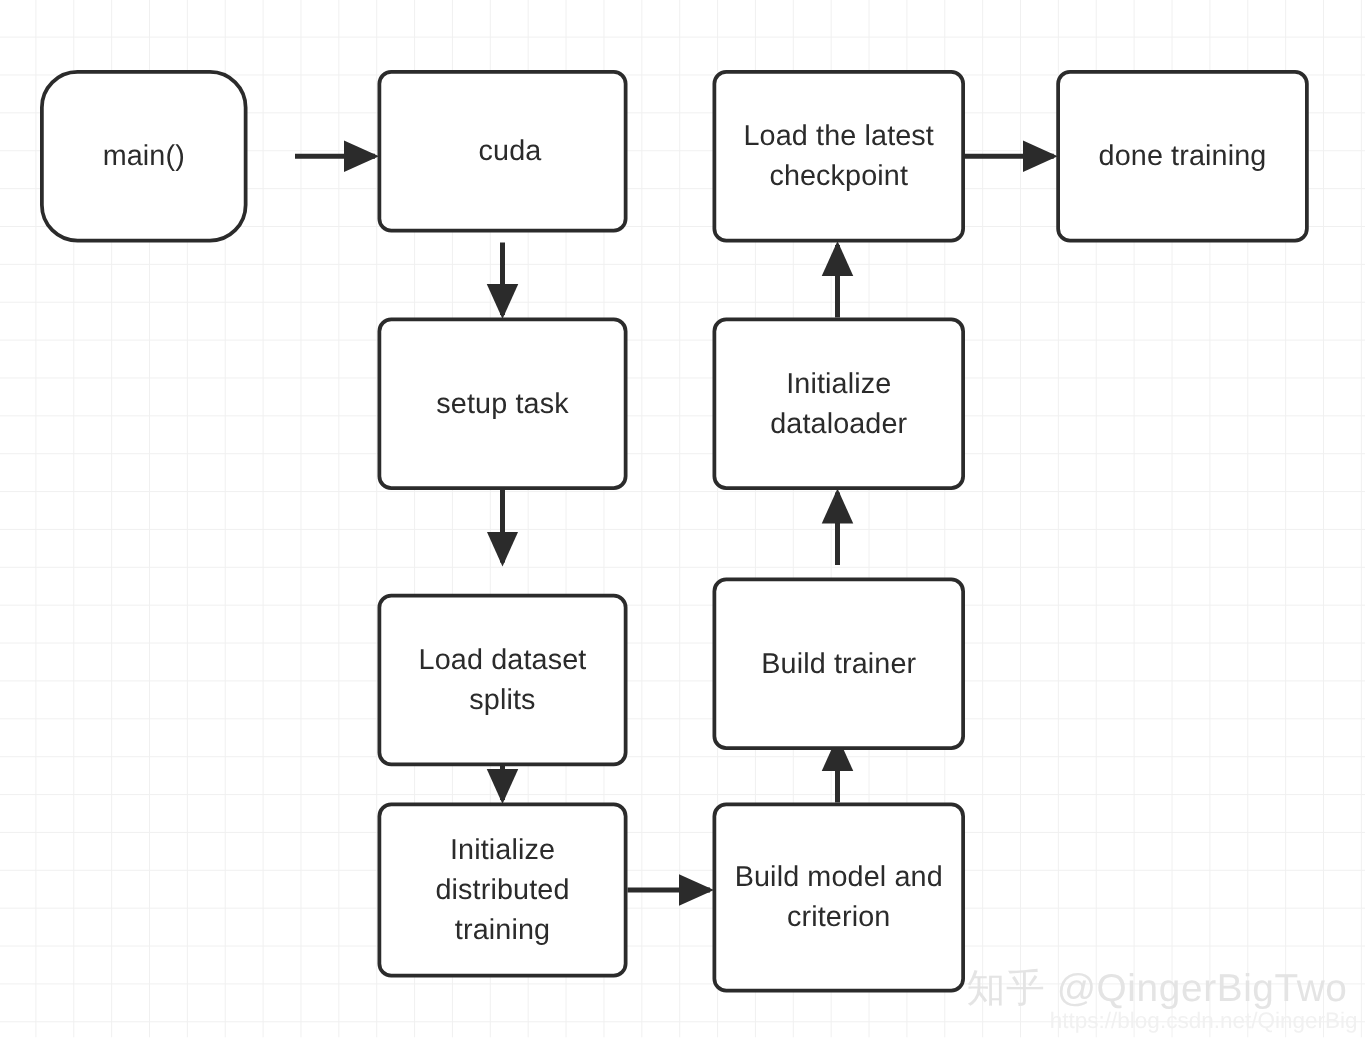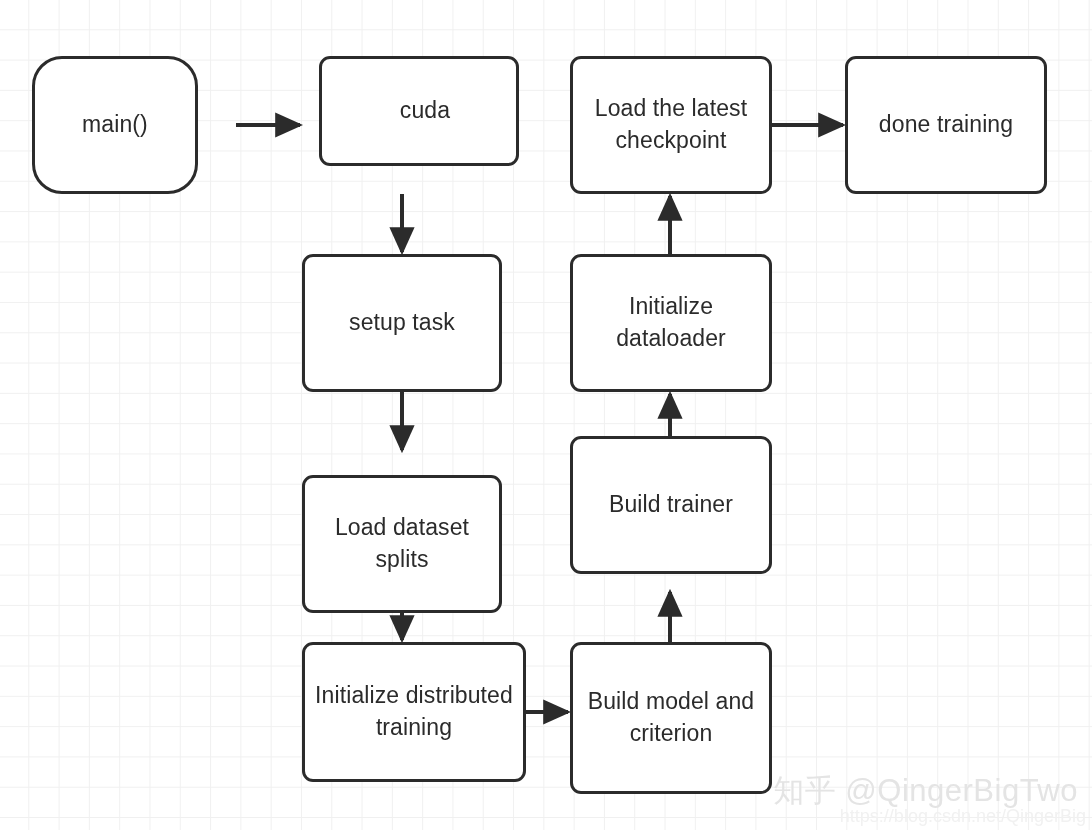--- a/index.html
+++ b/index.html
@@ -97,21 +97,21 @@
 
     <line x1="670" y1="254" x2="670" y2="196" stroke="#2b2b2b" stroke-width="4" marker-end="url(#arrowhead)"></line>
 
     <line x1="772" y1="125" x2="843" y2="125" stroke="#2b2b2b" stroke-width="4" marker-end="url(#arrowhead)"></line>
   </svg>
 
   <div class="node" style="left:32px; top:56px; width:166px; height:138px;border-radius:30px;">
     <span>main()</span>
   </div>
 
-  <div class="node" style="left:319px; top:56px; width:200px; height:110px;padding-left:12px;">
+  <div class="node" style="left:302px; top:56px; width:200px; height:130px;padding-left:12px;">
     <span>cuda</span>
   </div>
 
   <div class="node" style="left:570px; top:56px; width:202px; height:138px;">
     <span>Load the latest checkpoint</span>
   </div>
 
   <div class="node" style="left:845px; top:56px; width:202px; height:138px;">
     <span>done training</span>
   </div>
@@ -121,25 +121,25 @@
   </div>
 
   <div class="node" style="left:570px; top:254px; width:202px; height:138px;justify-content:center;">
     <span>Initialize dataloader</span>
   </div>
 
   <div class="node" style="left:302px; top:452px; width:200px; height:138px;margin-top:23px;">
     <span>Load dataset splits</span>
   </div>
 
-  <div class="node" style="left:570px; top:436px; width:202px; height:138px;">
+  <div class="node" style="left:570px; top:462px; width:202px; height:138px;">
     <span>Build trainer</span>
   </div>
 
-  <div class="node" style="left:302px; top:642px; width:224px; height:140px;">
+  <div class="node" style="left:302px; top:642px; width:200px; height:140px;">
     <span>Initialize distributed training</span>
   </div>
 
   <div class="node" style="left:570px; top:642px; width:202px; height:152px;">
     <span>Build model and criterion</span>
   </div>
 
   <div class="wm wm-main">知乎 @QingerBigTwo</div>
   <div class="wm wm-url">https://blog.csdn.net/QingerBig</div>
 

